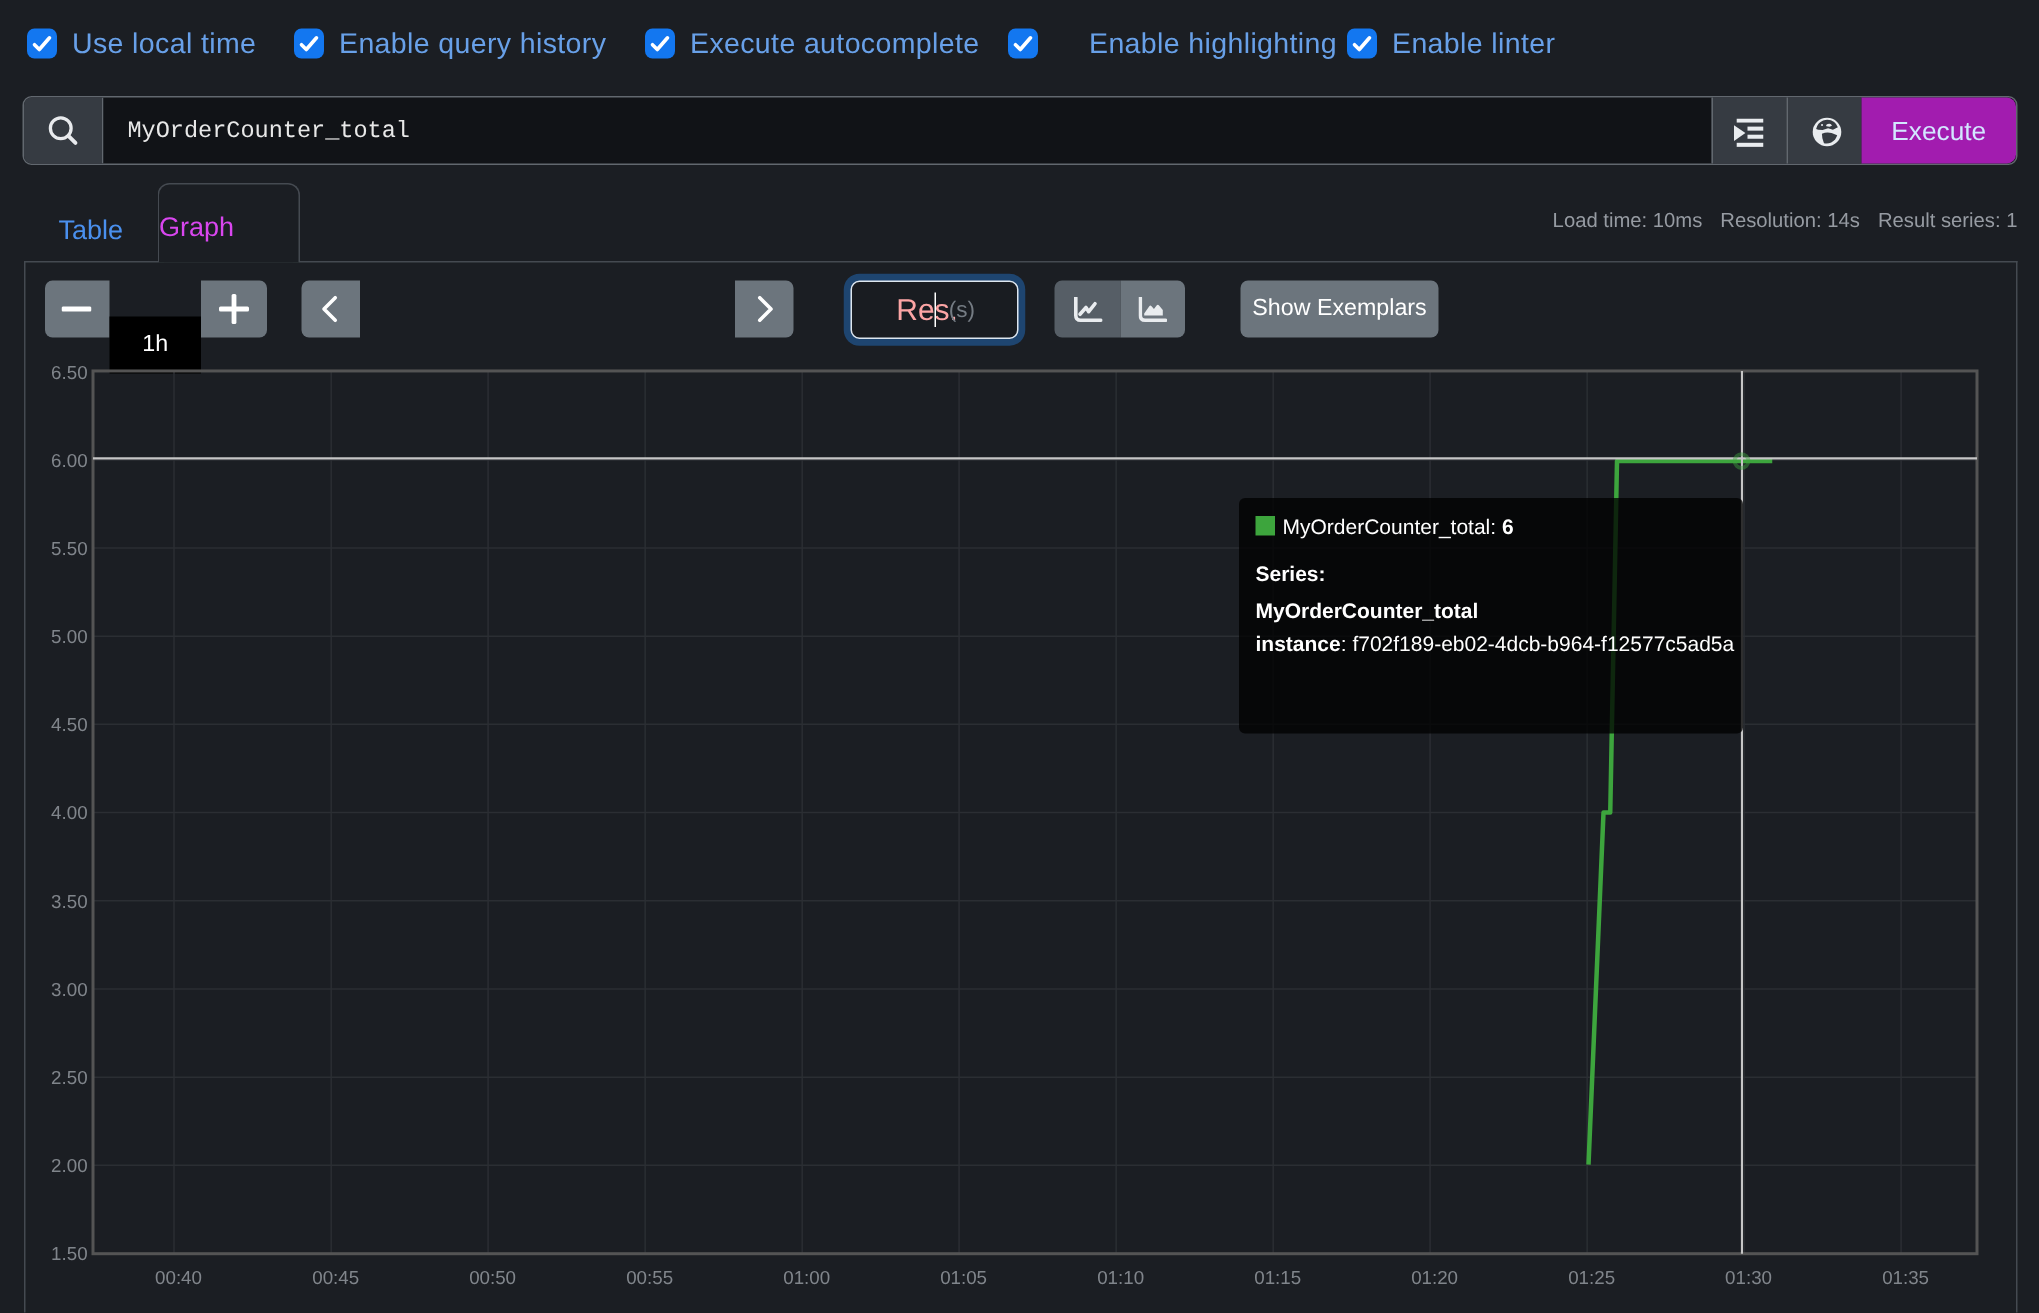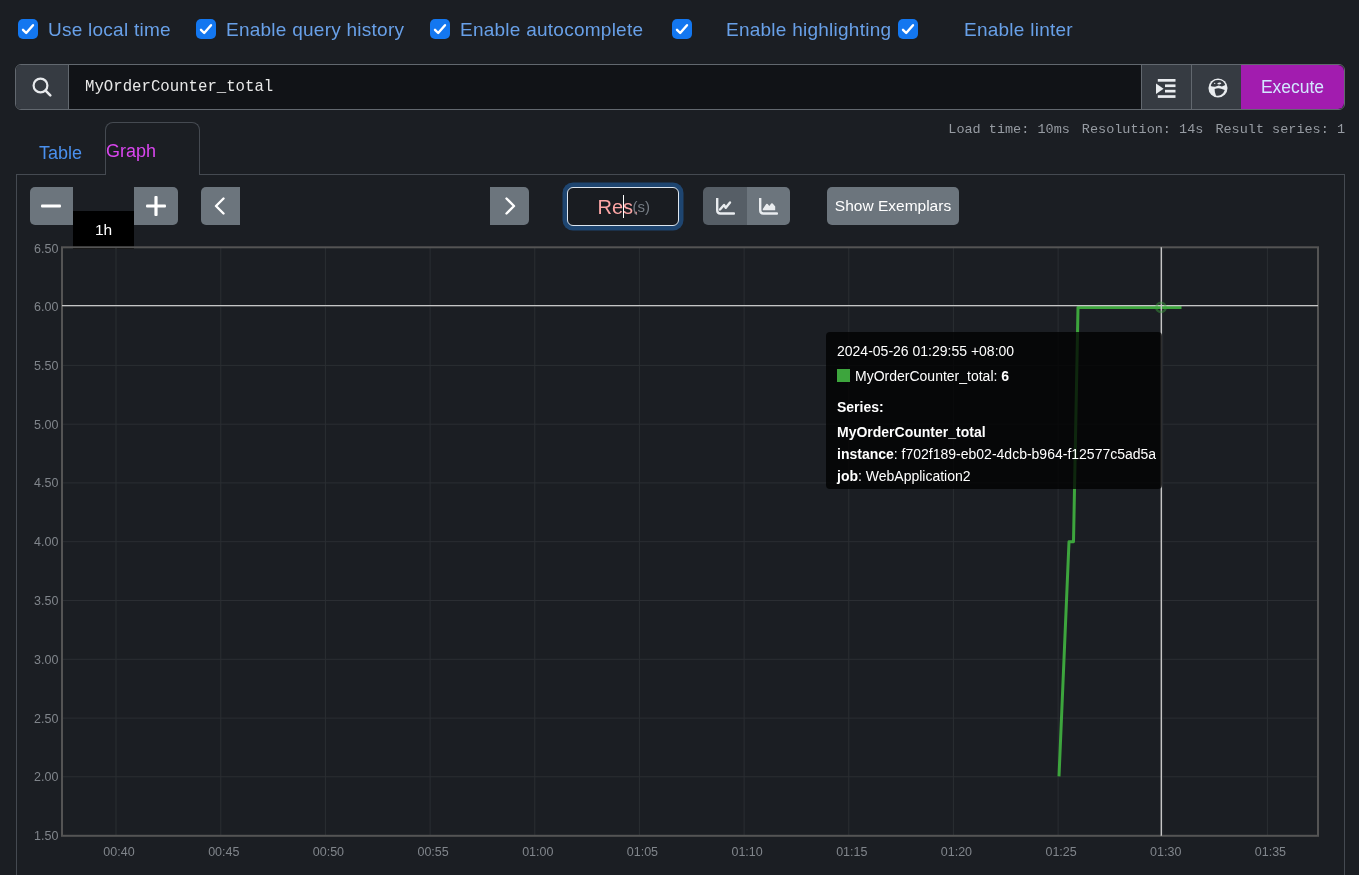--- a/index.html
+++ b/index.html
@@ -22,21 +22,21 @@
         background:#363b42; border-right:1px solid #62686f;
         border-radius:5px 0 0 5px; }
   #query { position:absolute; left:69px; top:0; height:44px; line-height:44px;
         color:#e8e8e8; font-family:"Liberation Mono", monospace; font-size:15.7px; }
   .appendbtn { position:absolute; top:0; width:50px; height:44px; background:#363b42; }
   #execbtn { position:absolute; right:0; top:0; width:103px; height:44px;
         background:#a21caf; border-radius:0 6px 6px 0; color:#d3e7ff;
         font-size:17.5px; text-align:center; line-height:44px; }
 
   
-  #inforow { position:absolute; top:122px; right:14px; color:#969ba2; font-size:13.5px;font-family:Liberation Mono, monospace; }
+  #inforow { position:absolute; top:139px; right:14px; color:#969ba2; font-size:13.5px; }
 
   
   #tabletab { position:absolute; left:39px; top:143px; color:#4a90ee; font-size:18px; }
   #panel { position:absolute; left:16px; top:174px; width:1329px; height:720px;
         border:1px solid #454a51; border-bottom:none; }
   #graphtab { position:absolute; left:105px; top:122px; width:95px; height:53px;
         background:#1b1e23; border:1px solid #454a51; border-bottom:none;
         border-radius:8px 8px 0 0; color:#d946ef; font-size:18px;
         text-align:left; line-height:56px; }
 
@@ -64,33 +64,33 @@
       <svg width="14" height="12" viewBox="0 0 14 12">
         <path d="M2 6.8 L5.2 10 L12 2.2" fill="none" stroke="#fff" stroke-width="2.4" stroke-linecap="round" stroke-linejoin="round"></path>
       </svg>
     </div>
     <div class="cblabel" style="left:226px;">Enable query history</div>
   <div class="cb" style="left:430px;">
       <svg width="14" height="12" viewBox="0 0 14 12">
         <path d="M2 6.8 L5.2 10 L12 2.2" fill="none" stroke="#fff" stroke-width="2.4" stroke-linecap="round" stroke-linejoin="round"></path>
       </svg>
     </div>
-    <div class="cblabel" style="left:460px;">Enable autocomplete</div>
+    <div class="cblabel" style="left:460px;">Execute autocomplete</div>
   <div class="cb" style="left:672px;">
       <svg width="14" height="12" viewBox="0 0 14 12">
         <path d="M2 6.8 L5.2 10 L12 2.2" fill="none" stroke="#fff" stroke-width="2.4" stroke-linecap="round" stroke-linejoin="round"></path>
       </svg>
     </div>
     <div class="cblabel" style="left:702px;margin-left:24px;">Enable highlighting</div>
   <div class="cb" style="left:898px;">
       <svg width="14" height="12" viewBox="0 0 14 12">
         <path d="M2 6.8 L5.2 10 L12 2.2" fill="none" stroke="#fff" stroke-width="2.4" stroke-linecap="round" stroke-linejoin="round"></path>
       </svg>
     </div>
-    <div class="cblabel" style="left:928px;margin-left:36px;">Enable linter</div>
+    <div class="cblabel" style="left:928px;">Enable linter</div>
 
   <div id="searchbar">
     <div id="searchicon">
       <svg width="23" height="23" viewBox="0 0 23 23" style="position:absolute;left:14px;top:10px;">
         <circle cx="10.5" cy="10.5" r="6.9" fill="none" stroke="#e8eaed" stroke-width="2.2"></circle>
         <line x1="15.6" y1="15.6" x2="20.3" y2="20.3" stroke="#e8eaed" stroke-width="2.6" stroke-linecap="round"></line>
       </svg>
     </div>
     <div id="query">MyOrderCounter_total</div>
     <div class="appendbtn" style="right:153px; border-left:1px solid #62686f;">
@@ -225,22 +225,20 @@
       <text x="747.1" y="618">01:10</text>
       <text x="851.8" y="618">01:15</text>
       <text x="956.4" y="618">01:20</text>
       <text x="1061.1" y="618">01:25</text>
       <text x="1165.7" y="618">01:30</text>
       <text x="1270.4" y="618">01:35</text>
     </g>
   </svg>
 
   <div id="tooltip">
-    <div style="margin-bottom:3px;">2024-05-26 01:29:55 +08:00</div>
     <div><span style="display:inline-block;width:13px;height:13px;background:#3da53d;margin-right:5px;vertical-align:-1px;"></span>MyOrderCounter_total: <b>6</b></div>
     <div style="height:9px;"></div>
     <div style="margin-bottom:3px;"><b>Series:</b></div>
     <div><b>MyOrderCounter_total</b></div>
     <div><b>instance</b>: f702f189-eb02-4dcb-b964-f12577c5ad5a</div>
-    <div><b>job</b>: WebApplication2</div>
   </div>
 
 </div>
 
 </body></html>

